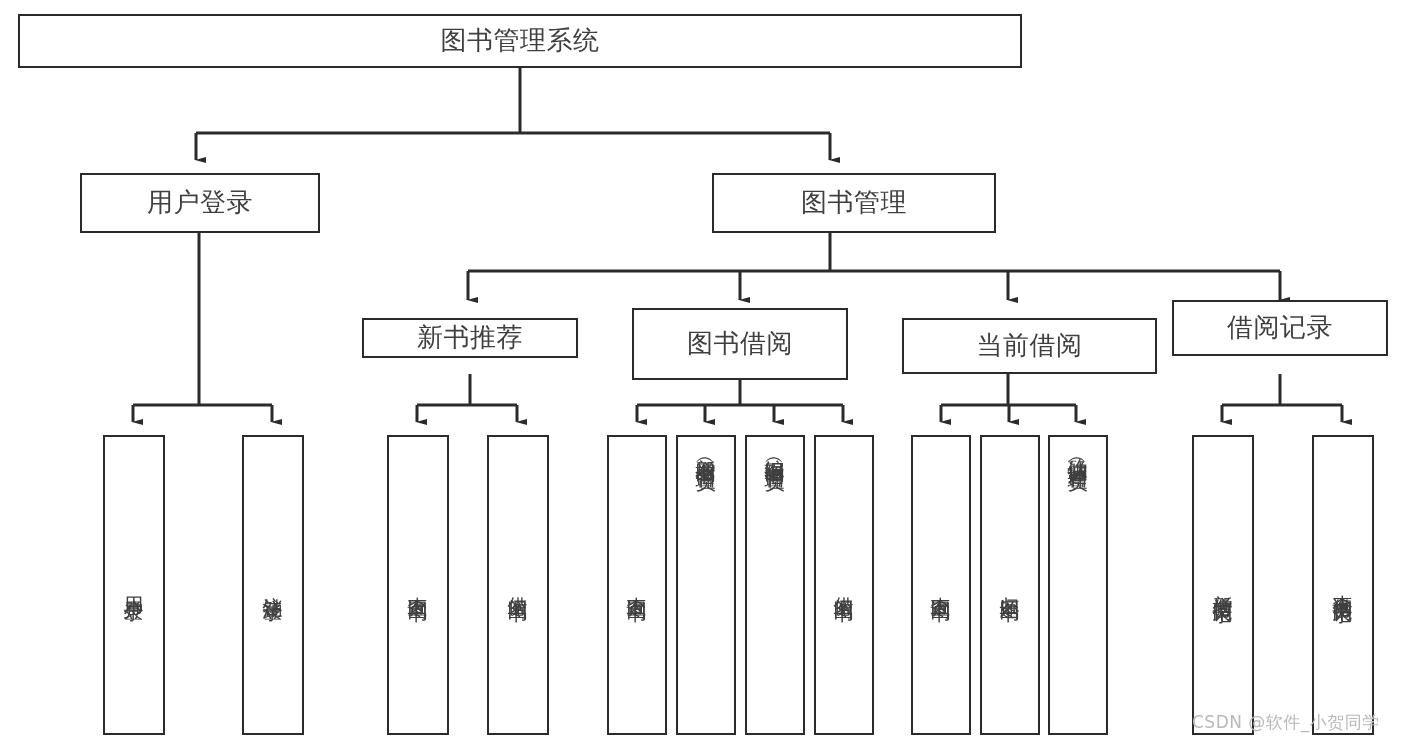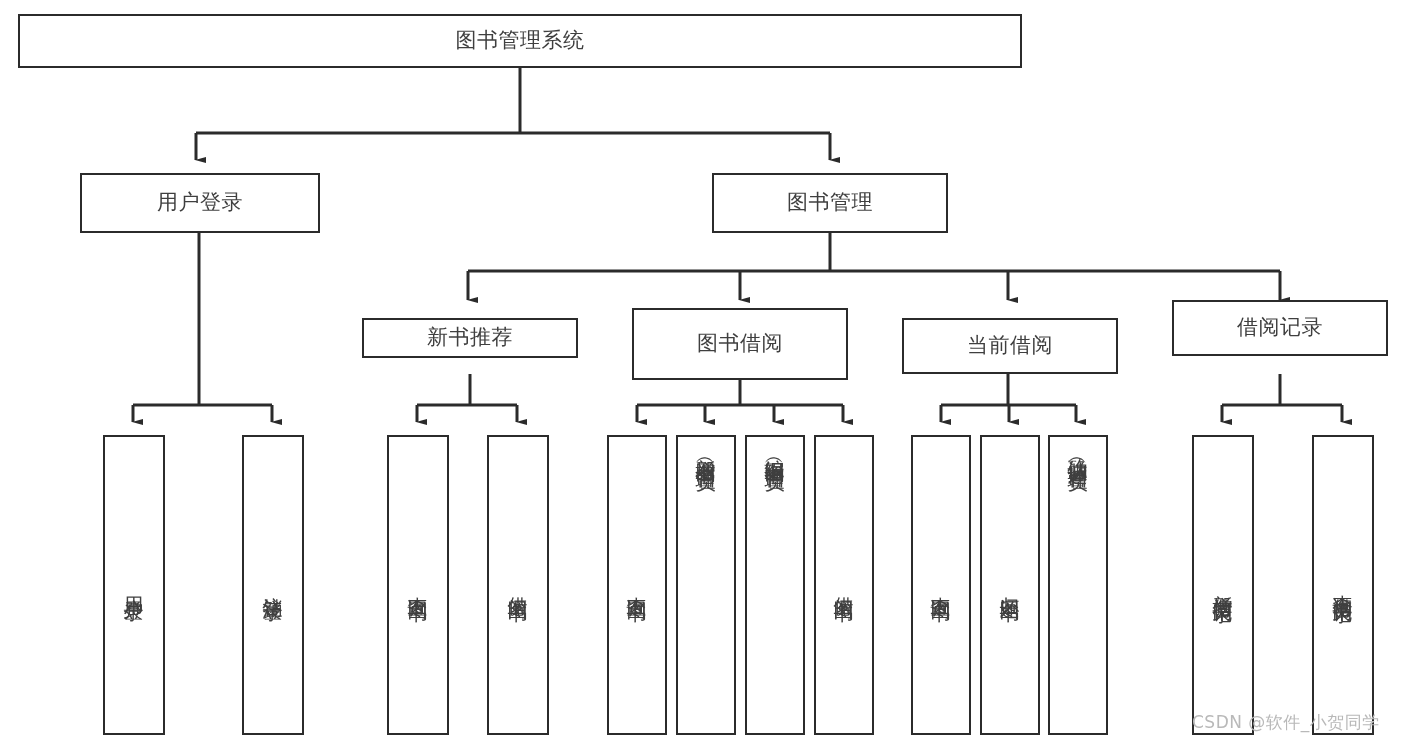--- a/index.html
+++ b/index.html
@@ -22,21 +22,21 @@
     box-sizing: border-box;
     background: #ffffff;
     border: 2px solid #2b2b2b;
     color: #3c3c3c;
     display: flex;
     align-items: center;
     justify-content: center;
     z-index: 3;
   }
   .node-label {
-    font-size: 21px;
+    font-size: 26px;
     line-height: 1.12;
     letter-spacing: 0.5px;
     white-space: pre;
     color: #3f3f3f;
   }
   
   .node.h .node-label {
     writing-mode: horizontal-tb;
   }
   
@@ -133,33 +133,33 @@
   </svg>
 
   <div class="node h" style="left:18px; top:14px; width:1004px; height:54px;">
     <span class="node-label">图书管理系统</span>
   </div>
 
   <div class="node h" style="left:80px; top:173px; width:240px; height:60px;">
     <span class="node-label">用户登录</span>
   </div>
 
-  <div class="node h" style="left:712px; top:173px; width:236px; height:60px;">
+  <div class="node h" style="left:712px; top:173px; width:284px; height:60px;">
     <span class="node-label">图书管理</span>
   </div>
 
   <div class="node h" style="left:362px; top:318px; width:216px; height:40px;">
     <span class="node-label">新书推荐</span>
   </div>
 
   <div class="node h" style="left:632px; top:308px; width:216px; height:72px;">
     <span class="node-label">图书借阅</span>
   </div>
 
-  <div class="node h" style="left:902px; top:318px; width:216px; height:56px;">
+  <div class="node h" style="left:902px; top:318px; width:255px; height:56px;">
     <span class="node-label">当前借阅</span>
   </div>
 
   <div class="node h" style="left:1172px; top:300px; width:216px; height:56px;">
     <span class="node-label">借阅记录</span>
   </div>
 
   <div class="node v center" style="left:103px; top:435px; width:62px; height:300px;">
     <span class="node-label">用户登录</span>
   </div>

